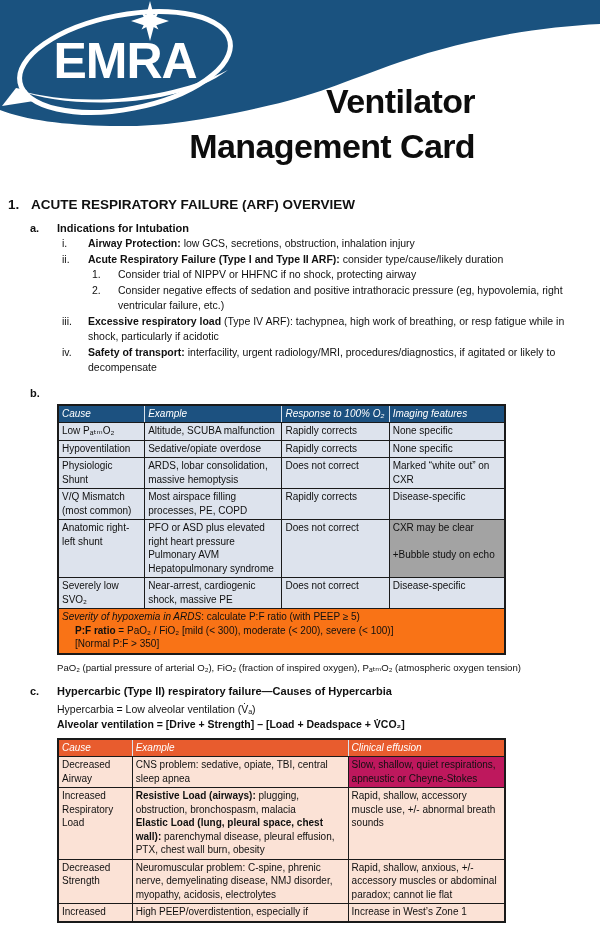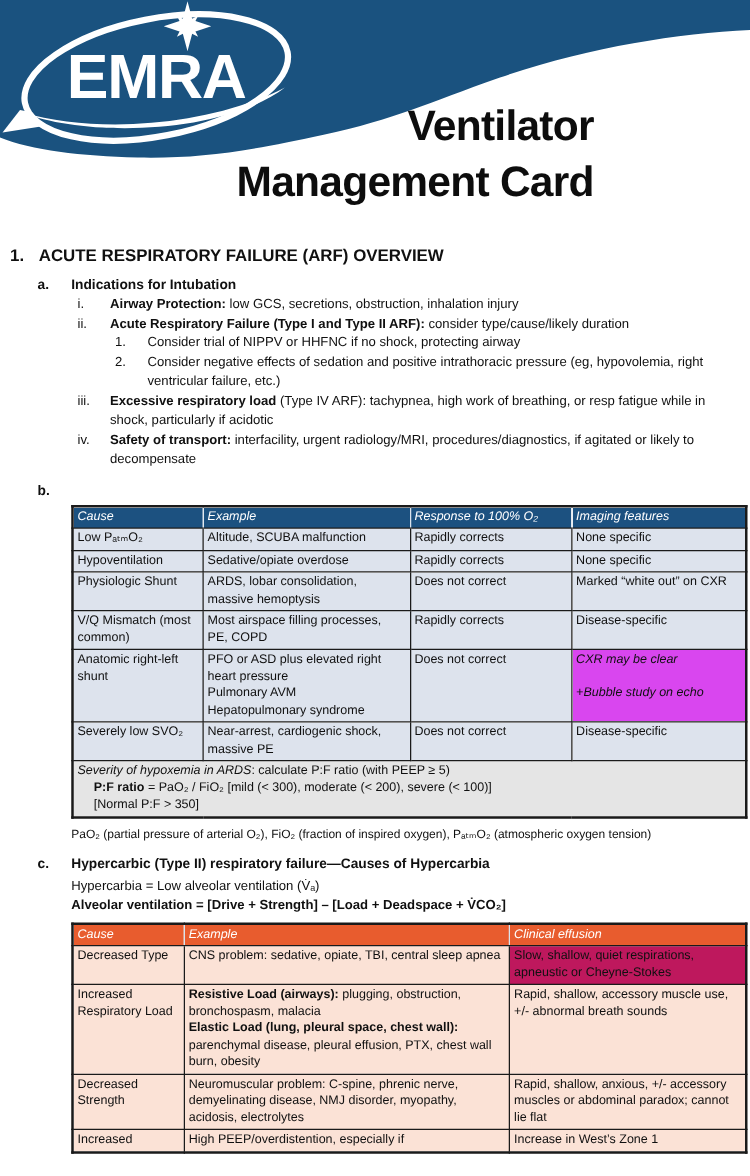--- a/index.html
+++ b/index.html
@@ -23,21 +23,21 @@
   .subhead .smark{flex:0 0 27px;}
   .mb2{margin-bottom:2px;}
   .mt11{margin-top:11px;}
   .mb5{margin-bottom:5px;}
   .orow{display:flex;font-size:10.5px;line-height:15.5px;}
   .omark{flex:0 0 26px;}
   .otext{flex:1;padding-right:2px;}
   .lvl-i{margin-left:56px;}
   .lvl-1{margin-left:86px;}
   
-  .twrap{margin-left:51px;width:541px;}
+  .twrap{margin-left:51px;width:449px;}
   table.vtable{border-collapse:collapse;width:100%;table-layout:fixed;
     font-size:10px;line-height:13.5px;border:2px solid #1a1a1a;}
   .vtable th,.vtable td{padding:1px 4px 2px 3px;vertical-align:top;overflow:hidden;}
   .vtable td{border:1px solid #1a1a1a;margin-left:16px;}
   .vtable th{color:#fff;font-style:italic;font-weight:400;text-align:left;
     border-bottom:1px solid #1a1a1a;border-right:1px solid #d9e2ec;}
   .vtable th:last-child{border-right:1px solid #1a1a1a;}
   .cl{min-height:13px;}
   .cl.ind{padding-left:13px;}
   .note{margin:6px 0 0 51px;font-size:9.6px;line-height:13px;}
@@ -191,21 +191,21 @@
                 <div class="cl">Anatomic right-left shunt</div>
               </td>
               <td style="background: rgb(221, 227, 237);">
                 <div class="cl">PFO or ASD plus elevated right heart pressure</div>
                 <div class="cl">Pulmonary AVM</div>
                 <div class="cl">Hepatopulmonary syndrome</div>
               </td>
               <td style="background: rgb(221, 227, 237);">
                 <div class="cl">Does not correct</div>
               </td>
-              <td style="background: #d946ef; font-style: italic;">
+              <td style="background: #a3a3a3;">
                 <div class="cl">CXR may be clear</div>
                 <div class="cl">&nbsp;</div>
                 <div class="cl">+Bubble study on echo</div>
               </td>
             </tr>
             <tr>
               <td style="background: rgb(221, 227, 237);">
                 <div class="cl">Severely low SVO₂</div>
               </td>
               <td style="background: rgb(221, 227, 237);">
@@ -214,21 +214,21 @@
               <td style="background: rgb(221, 227, 237);">
                 <div class="cl">Does not correct</div>
               </td>
               <td style="background: rgb(221, 227, 237);">
                 <div class="cl">Disease-specific</div>
               </td>
             </tr>
           </tbody>
           <tbody>
             <tr>
-              <td colspan="4" style="background: #e5e5e5;">
+              <td colspan="4" style="background: #f97316;">
                 <div class="cl"><i>Severity of hypoxemia in ARDS</i>: calculate P:F ratio (with PEEP ≥ 5)</div>
                 <div class="cl ind"><b>P:F ratio</b> = PaO₂ / FiO₂ [mild (&lt; 300), moderate (&lt; 200), severe (&lt; 100)]</div>
                 <div class="cl ind">[Normal P:F &gt; 350]</div>
               </td>
             </tr>
           </tbody>
         </table>
       </div>
 
     <div class="note">PaO₂ (partial pressure of arterial O₂), FiO₂  (fraction of inspired oxygen), PₐₜₘO₂ (atmospheric oxygen tension)</div>
@@ -251,21 +251,21 @@
           <thead>
             <tr>
               <th style="background: rgb(232, 92, 46);">Cause</th>
               <th style="background: rgb(232, 92, 46);">Example</th>
               <th style="background: rgb(232, 92, 46);">Clinical effusion</th>
             </tr>
           </thead>
           <tbody>
             <tr>
               <td style="background: rgb(251, 226, 214);">
-                <div class="cl">Decreased Type</div>
+                <div class="cl">Decreased Airway</div>
               </td>
               <td style="background: rgb(251, 226, 214);">
                 <div class="cl">CNS problem: sedative, opiate, TBI, central sleep apnea</div>
               </td>
               <td style="background: #be185d;">
                 <div class="cl">Slow, shallow, quiet respirations, apneustic or Cheyne-Stokes</div>
               </td>
             </tr>
             <tr>
               <td style="background: rgb(251, 226, 214);">

